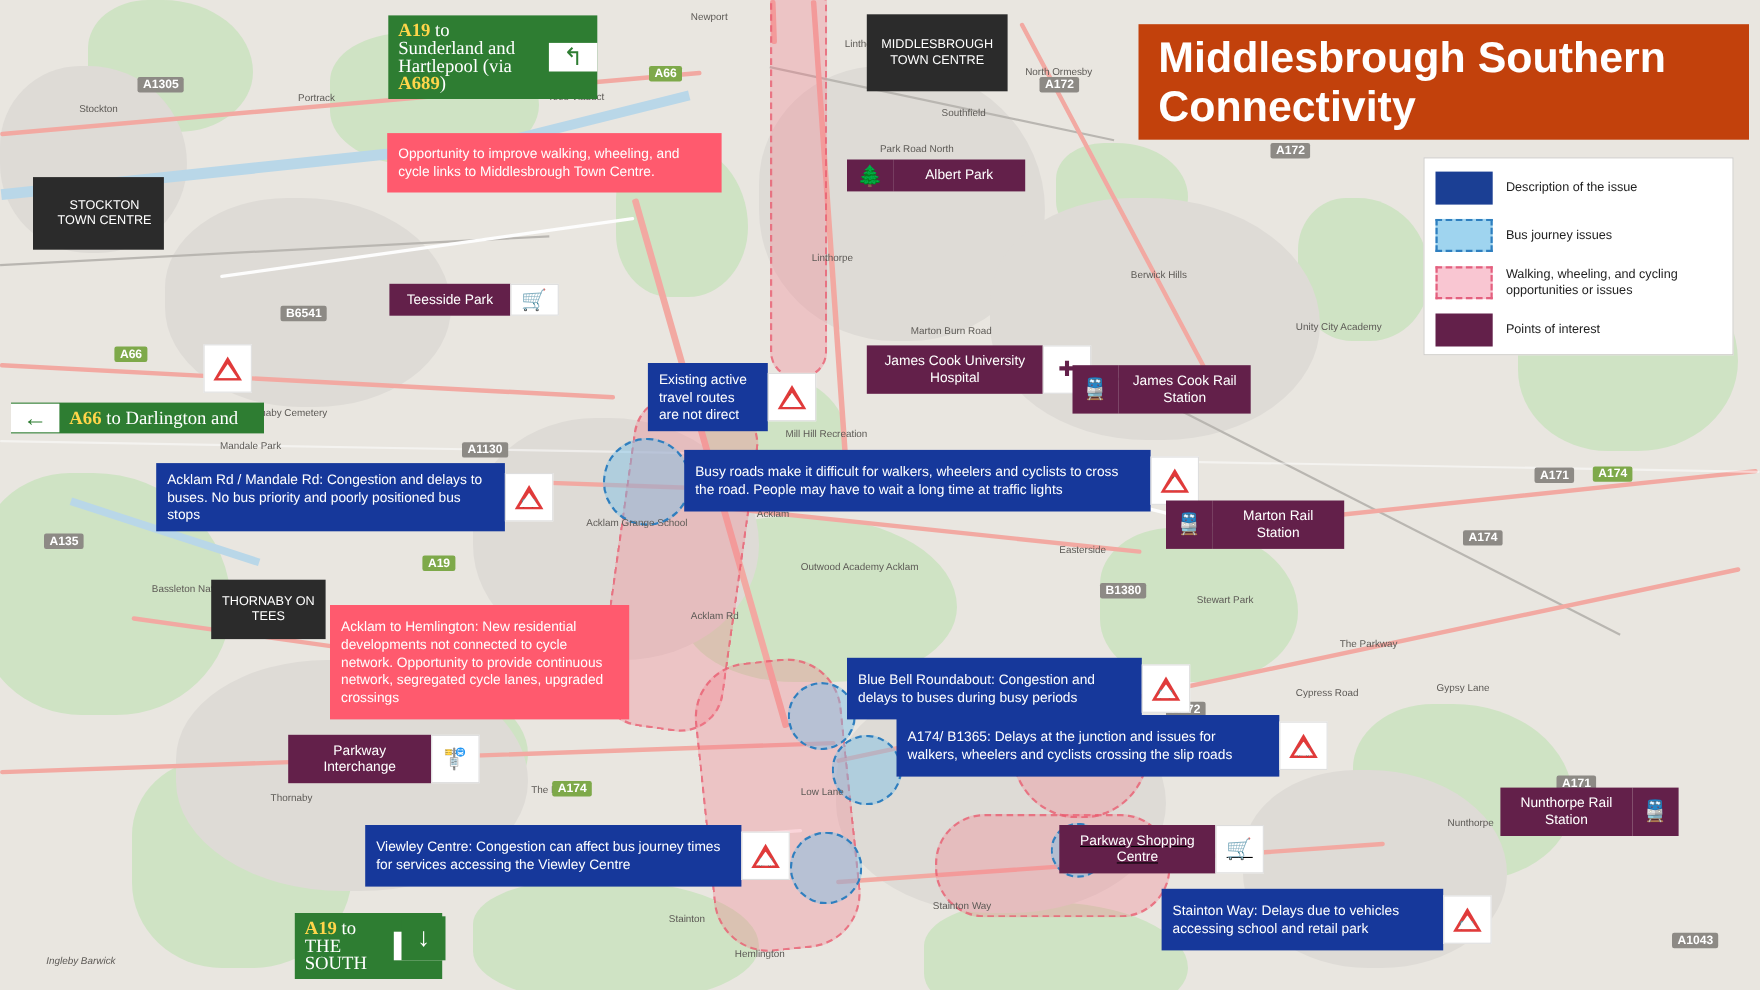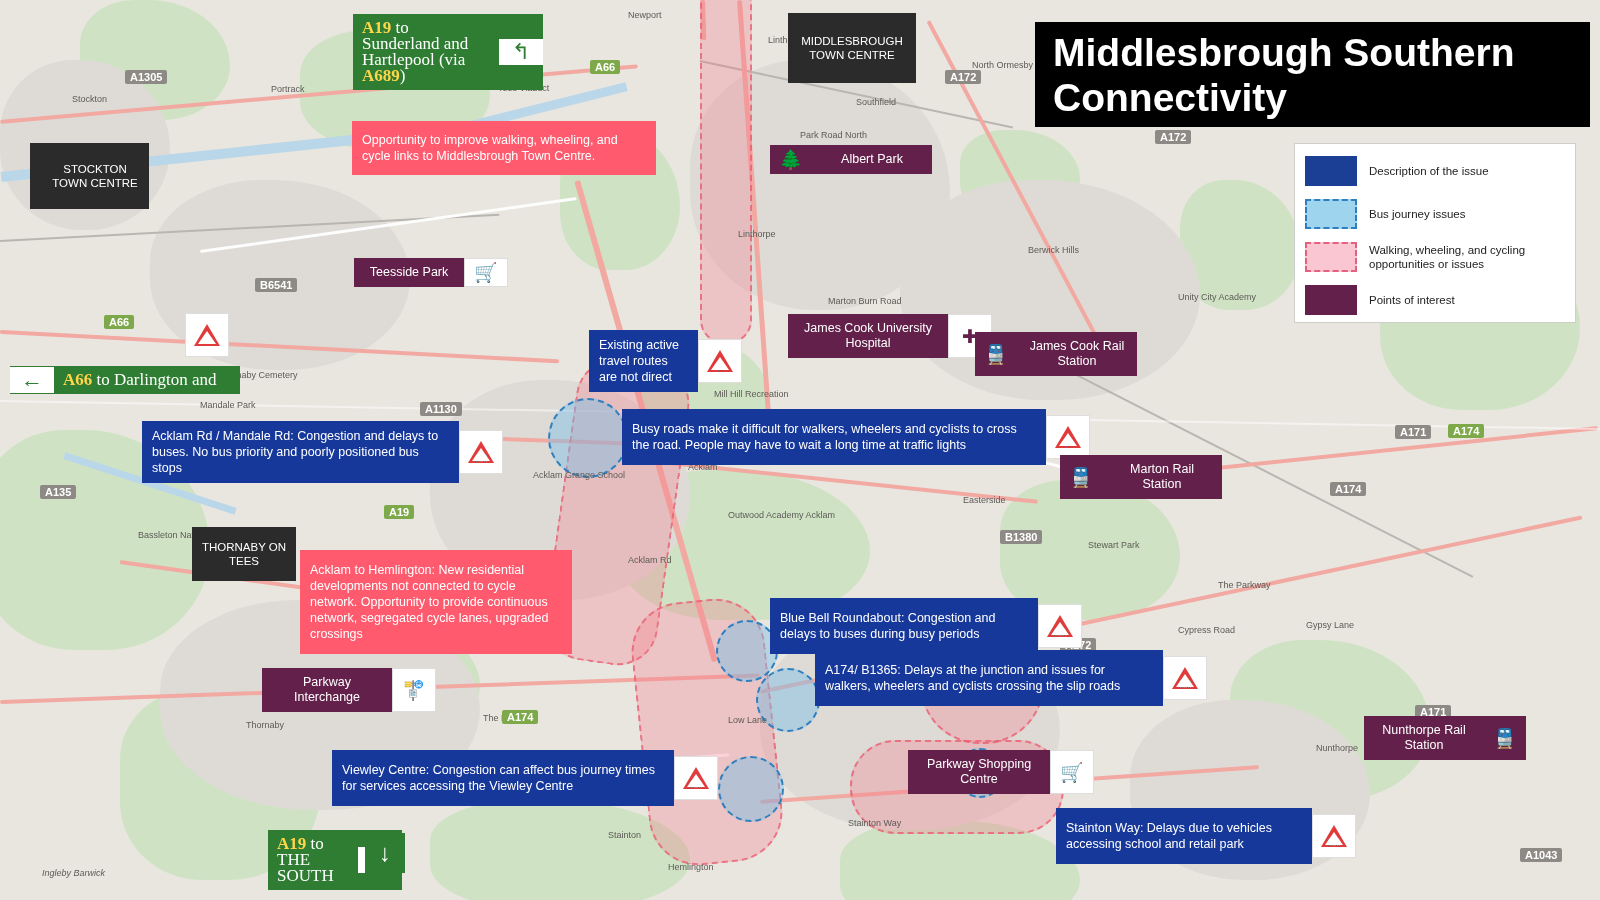--- a/index.html
+++ b/index.html
@@ -22,21 +22,21 @@
   .pinkcorridor{position:absolute;background:rgba(244,120,135,.30);border:2px dashed rgba(233,90,110,.75);border-radius:50%;}
   .bluecircle{position:absolute;border:2px dashed #2f7fbf;background:rgba(120,190,230,.45);border-radius:50%;}
 
   .map-label{position:absolute;color:#5d5a56;font-size:9px;white-space:nowrap;padding-left:28px;}
   .road-shield{position:absolute;background:#7ea94a;color:#fff;font-size:11px;font-weight:bold;padding:1px 5px;border-radius:2px;}
   .road-shield.grey{background:#8d8a85;}
 
   
   .title-card{
     position:absolute;left:1035px;top:22px;width:555px;height:105px;
-    background:#000000;color:#fff;display:flex;align-items:center;padding:0 18px;
+    background:#c2410c;color:#fff;display:flex;align-items:center;padding:0 18px;
     box-sizing:border-box;
   }
   .title-card span{font-size:39px;line-height:45px;font-weight:bold;}
 
   .legend{
     position:absolute;left:1294px;top:143px;width:282px;height:180px;
     background:#fff;border:1px solid #cfcdc9;box-sizing:border-box;padding:12px 10px;
   }
   .legend-row{display:flex;align-items:center;margin-bottom:13px;}
   .legend-swatch{width:52px;height:30px;flex:0 0 52px;margin-right:12px;box-sizing:border-box;}
@@ -141,21 +141,21 @@
     <div class="bluecircle" style="left:955px;top:748px;width:46px;height:46px;"></div>
   </div>
 
   <div id="map-labels">
       <div class="map-label" style="left: 44px; top: 94px;">Stockton</div>
       <div class="map-label" style="left: 243px; top: 84px;">Portrack</div>
       <div class="map-label" style="left: 470px; top: 83px;">Tees Viaduct</div>
       <div class="map-label" style="left: 600px; top: 10px;">Newport</div>
       <div class="map-label" style="left: 775px; top: 52px;">Teesside University</div>
       <div class="map-label" style="left: 828px; top: 97px;">Southfield</div>
-      <div class="map-label" style="left: 944px; top: 60px; text-align: right;">North Ormesby</div>
+      <div class="map-label" style="left: 904px; top: 60px; text-align: right;">North Ormesby</div>
       <div class="map-label" style="left: 772px; top: 130px;">Park Road North</div>
       <div class="map-label" style="left: 710px; top: 229px;">Linthorpe</div>
       <div class="map-label" style="left: 1000px; top: 245px;">Berwick Hills</div>
       <div class="map-label" style="left: 1150px; top: 292px;">Unity City Academy</div>
       <div class="map-label" style="left: 800px; top: 296px;">Marton Burn Road</div>
       <div class="map-label" style="left: 660px; top: 462px;">Acklam</div>
       <div class="map-label" style="left: 505px; top: 470px;">Acklam Grange School</div>
       <div class="map-label" style="left: 686px; top: 389px;">Mill Hill Recreation</div>
       <div class="map-label" style="left: 700px; top: 510px;">Outwood Academy Acklam</div>
       <div class="map-label" style="left: 935px; top: 495px;">Easterside</div>
@@ -218,21 +218,21 @@
       <div class="legend-text">Walking, wheeling, and cycling opportunities or issues</div>
     </div>
     <div class="legend-row">
       <div class="legend-swatch sw-poi"></div>
       <div class="legend-text">Points of interest</div>
     </div>
   </div>
 
   <div id="towns">
       <div class="town" style="left: 788px; top: 13px; width: 110px; min-height: 56px; display: flex; align-items: center; justify-content: center;">MIDDLESBROUGH TOWN CENTRE</div>
-      <div class="town" style="left: 30px; top: 143px; width: 90px; min-height: 52px; display: flex; align-items: center; justify-content: center; padding-left: 20px;">STOCKTON TOWN CENTRE</div>
+      <div class="town" style="left: 30px; top: 161px; width: 90px; min-height: 52px; display: flex; align-items: center; justify-content: center; padding-left: 20px;">STOCKTON TOWN CENTRE</div>
       <div class="town" style="left: 192px; top: 527px; width: 86px; min-height: 40px; display: flex; align-items: center; justify-content: center;">THORNABY ON TEES</div>
     </div>
   <div id="signs">
       <div class="motor" style="left: 353px; top: 14px; width: 190px;">
         <div class="t"><span class="amber">A19</span> to Sunderland and Hartlepool (via <span class="amber">A689</span>)</div>
         <div class="arrow">↰</div>
       </div>
       <div class="motor" style="left: 10px; top: 366px; width: 230px;">
         <div class="arrow">←</div>
         <div class="t"><span class="amber">A66</span> to Darlington and </div>
@@ -331,21 +331,21 @@
         <div class="label" style="width: 100px; justify-content: center;">James Cook Rail Station</div>
       </div>
       <div class="poi" style="left: 1060px; top: 455px;">
         <div class="sq">🚆</div>
         <div class="label" style="width: 100px; justify-content: center;">Marton Rail Station</div>
       </div>
       <div class="poi" style="left: 262px; top: 668px;">
         <div class="label" style="width: 110px; justify-content: center;">Parkway Interchange</div>
         <div class="sq white">🚏</div>
       </div>
-      <div class="poi" style="left: 908px; top: 750px;">
+      <div class="poi" style="left: 963px; top: 750px; text-decoration: underline;">
         <div class="label" style="width: 122px; justify-content: center;">Parkway Shopping Centre</div>
         <div class="sq white">🛒</div>
       </div>
       <div class="poi" style="left: 1364px; top: 716px;">
         <div class="label" style="width: 100px; justify-content: center;">Nunthorpe Rail Station</div>
         <div class="sq">🚆</div>
       </div>
     </div>
 
   <div class="sq-arrow" style="left:365px;top:833px;">↓</div>

